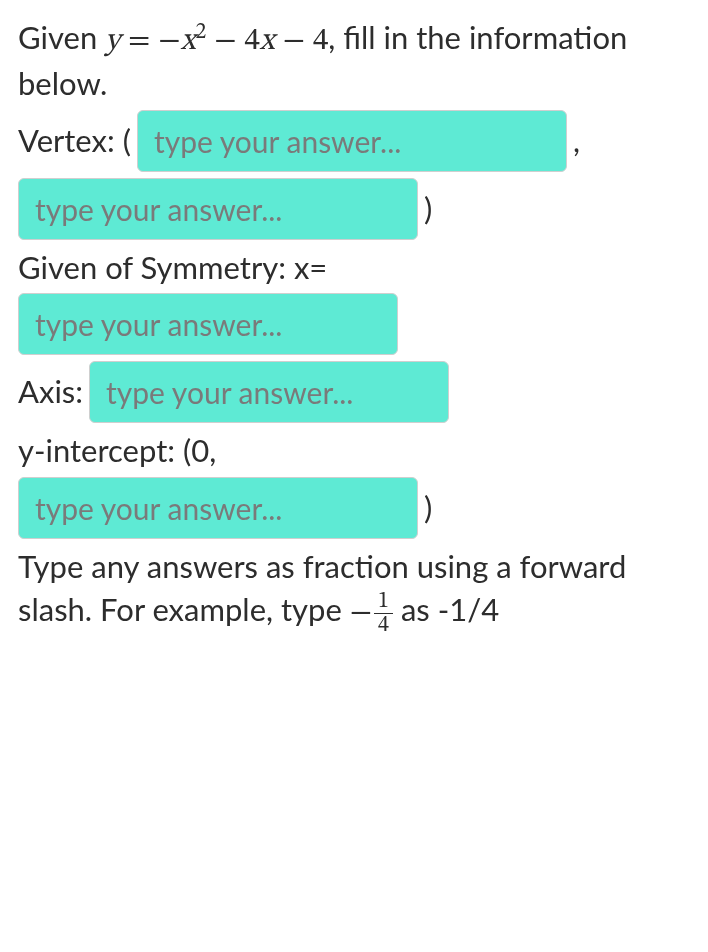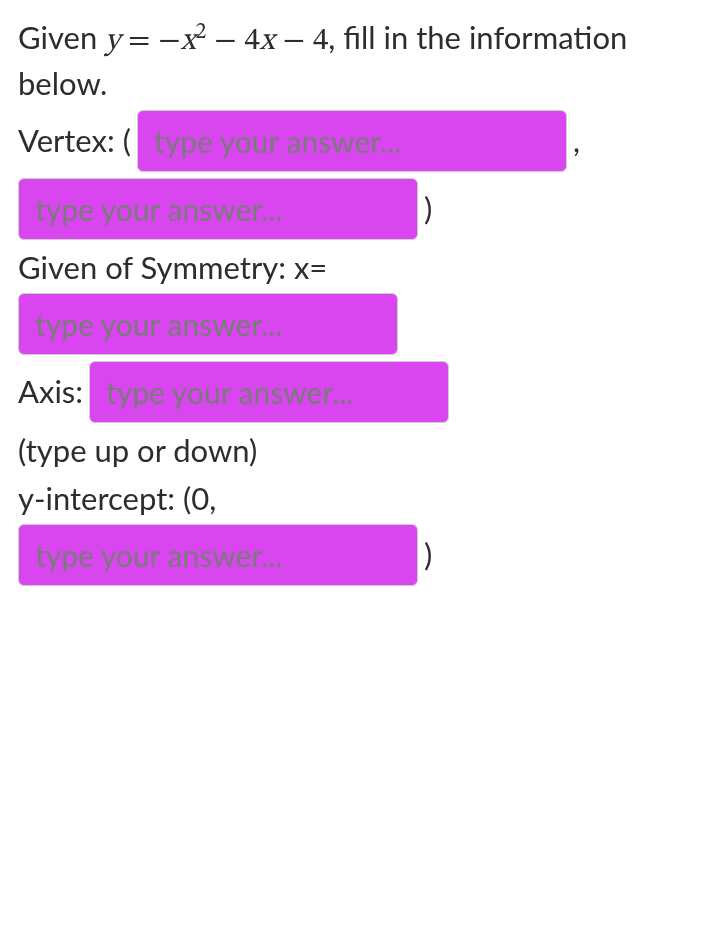--- a/index.html
+++ b/index.html
@@ -22,21 +22,21 @@
     margin-bottom: 6px;
   }
   .txt { display: inline; }
   input.answer {
     font-family: inherit;
     font-size: 30px;
     color: #2d2d2d;
     padding: 10px 16px;
     border: 1px solid #cfcfcf;
     border-radius: 6px;
-    background: #d946ef;
+    background: #5eead4;
     height: 62px;
     line-height: 1;
   }
   input.answer::placeholder { color: #7a7a7a; opacity: 1; }
   .w-lg { width: 430px; }
   .w-md { width: 380px; }
   .w-md2 { width: 360px; }
   .w-sm { width: 400px; }
 
   
@@ -90,22 +90,28 @@
   <div class="block">Given of Symmetry: x=</div>
   <div class="inline-row">
     <input class="answer w-md" placeholder="type your answer..." style="">
   </div>
 
   <div class="inline-row">
     <span class="txt">Axis:</span>
     <input class="answer w-md2" placeholder="type your answer..." style="">
   </div>
 
-  <div class="block">(type up or down)</div>
   <div class="block">y-intercept: (0,</div>
 
   <div class="inline-row">
     <input class="answer w-sm" placeholder="type your answer..." style="">
     <span class="txt">)</span>
   </div>
 
+  <div class="block">
+    <span class="txt">Type any answers as fraction using a forward slash. For example, type </span><span class="minus">−</span><span class="frac">
+      <span class="num">1</span>
+      <span class="den">4</span>
+    </span>
+    <div class="txt">as -1/4</div>
+  </div>
 
 </div>
 
 </body></html>

